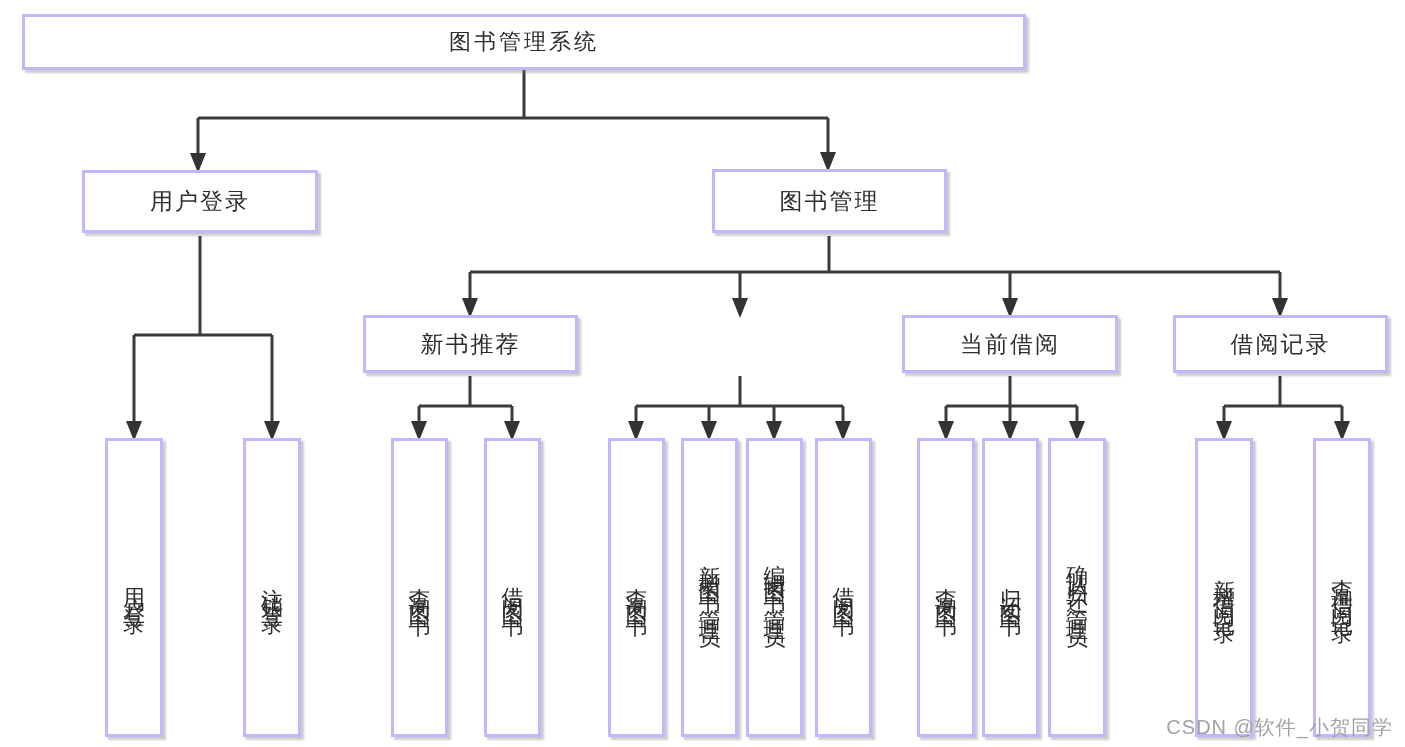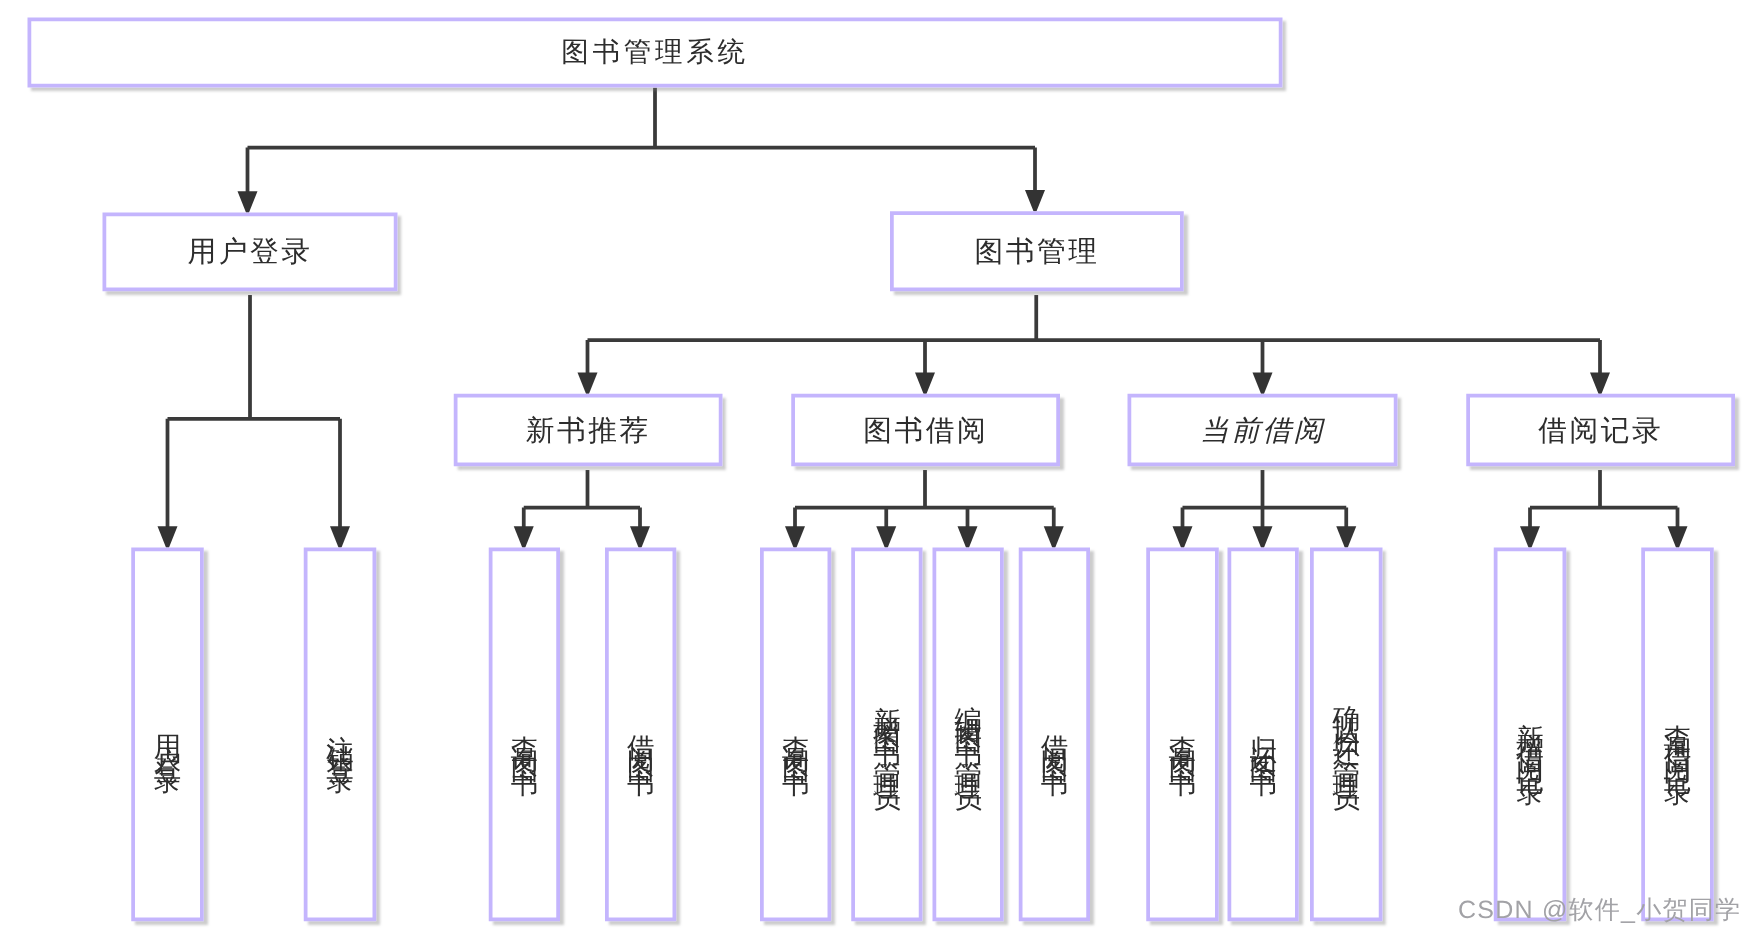--- a/index.html
+++ b/index.html
@@ -115,24 +115,21 @@
   <div class="box" style="left:82px; top:170px; width:236px; height:63px;">
     <span class="h-label">用户登录</span>
   </div>
   <div class="box" style="left:712px; top:169px; width:235px; height:64px;">
     <span class="h-label">图书管理</span>
   </div>
 
   <div class="box" style="left:363px; top:315px; width:215px; height:58px;">
     <span class="h-label">新书推荐</span>
   </div>
-  <div class="box" style="left:633px; top:315px; width:215px; height:58px;">
-    <span class="h-label">图书借阅</span>
-  </div>
-  <div class="box" style="left:902px; top:315px; width:216px; height:58px;font-style:italic;">
+  <div class="box" style="left:902px; top:315px; width:216px; height:58px;">
     <span class="h-label">当前借阅</span>
   </div>
   <div class="box" style="left:1173px; top:315px; width:215px; height:58px;">
     <span class="h-label">借阅记录</span>
   </div>
 
   <div class="box leaf" style="left:105px; top:438px; width:58px; height:299px;">用户登录</div>
   <div class="box leaf" style="left:243px; top:438px; width:58px; height:299px;">注销登录</div>
 
   <div class="box leaf" style="left:391px; top:438px; width:57px; height:299px;">查询图书</div>

